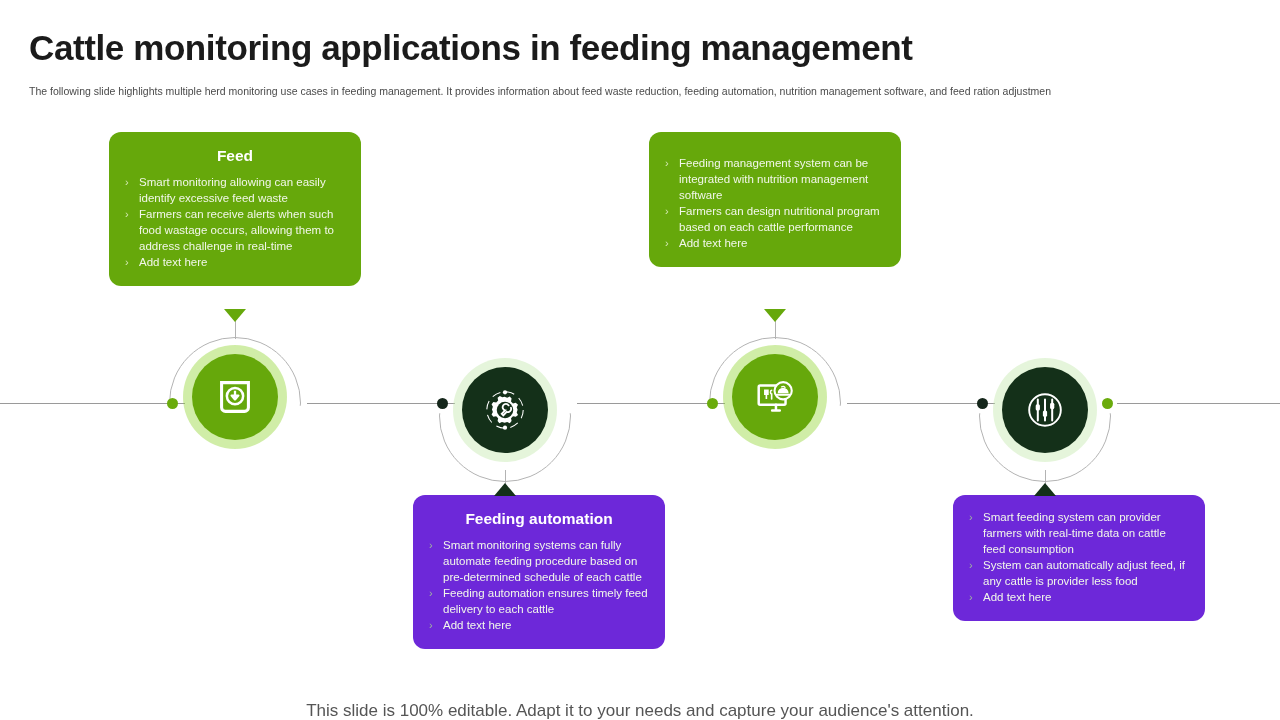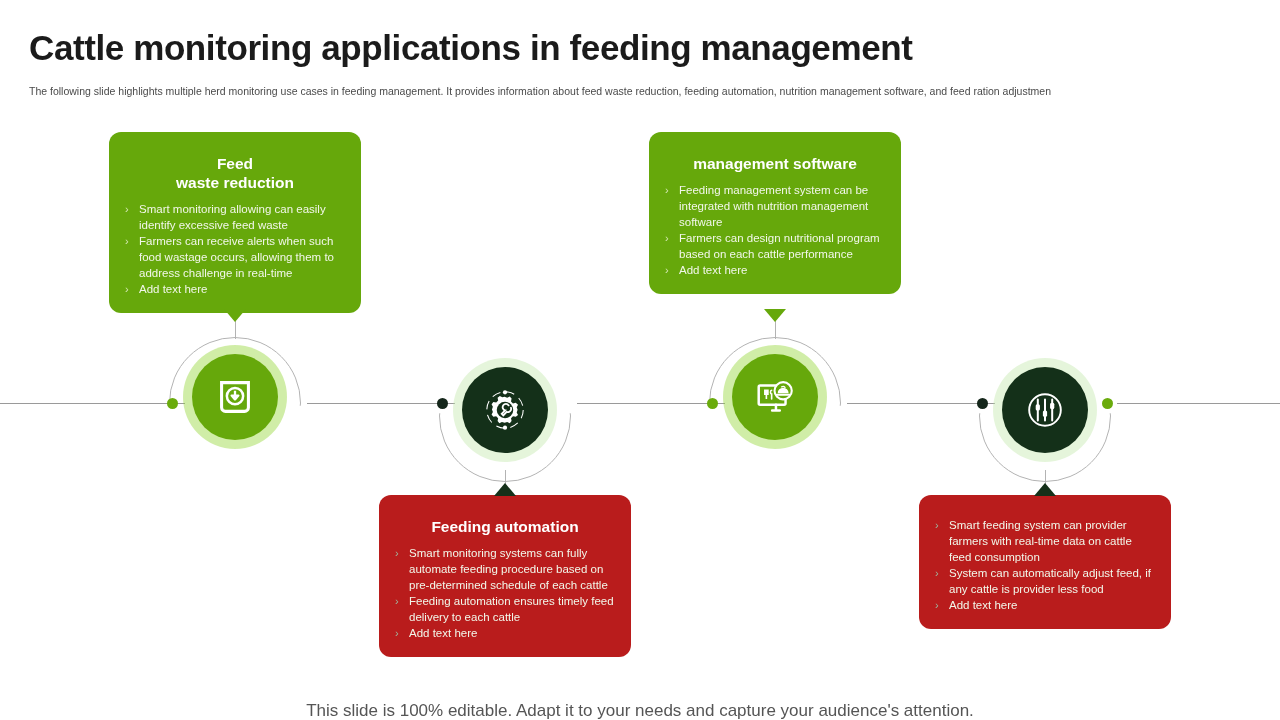--- a/index.html
+++ b/index.html
@@ -96,25 +96,25 @@
     background: #143019;
     box-shadow: 0 0 0 9px rgba(198, 232, 176, 0.45);
   }
   .medallion svg { display: block; }
 
   
   .card {
     position: absolute;
     width: 252px;
     border-radius: 12px;
-    padding: 22px 16px 16px 16px;
+    padding: 14px 16px 16px 16px;
     color: #ffffff;
   }
   .card.light { background: #66a80b; }
-  .card.dark  { background: #b91c1c; }
+  .card.dark  { background: #6d28d9; margin-left: 34px; }
 
   .card-title {
     text-align: center;
     font-size: 15.5px;
     font-weight: bold;
     line-height: 19px;
     margin-bottom: 9px;
     color: #ffffff;
   }
 
@@ -235,42 +235,40 @@
       <rect x="14.3" y="18" width="4.4" height="6.6" rx="1.6" fill="#ffffff"></rect>
       <rect x="21.8" y="24.5" width="4.4" height="6.6" rx="1.6" fill="#ffffff"></rect>
       <rect x="29.3" y="16.5" width="4.4" height="6.6" rx="1.6" fill="#ffffff"></rect>
     </svg>
   </span>
 </div>
 
 <div class="card light" style="left:109px; top:132px;">
   <div class="card-title">
     <div>Feed</div>
-    <div>waste reduction</div>
   </div>
   <div class="bullets">
     <div class="bullet">
       <span class="chev">›</span>
       <span class="btext">Smart monitoring  allowing  can easily identify  excessive  feed  waste</span>
     </div>
     <div class="bullet">
       <span class="chev">›</span>
       <span class="btext">Farmers  can receive  alerts when such food  wastage  occurs, allowing them to address  challenge  in real-time</span>
     </div>
     <div class="bullet">
       <span class="chev">›</span>
       <span class="btext">Add text here</span>
     </div>
   </div>
 </div>
 <div class="notch down-light" style="left:224px; top:309px;"></div>
 
 <div class="card light" style="left:649px; top:132px;">
   <div class="card-title">
-    <div>management software</div>
   </div>
   <div class="bullets">
     <div class="bullet">
       <span class="chev">›</span>
       <span class="btext">Feeding  management  system can be integrated  with nutrition management  software</span>
     </div>
     <div class="bullet">
       <span class="chev">›</span>
       <span class="btext">Farmers  can design  nutritional program  based  on each cattle performance</span>
     </div>

